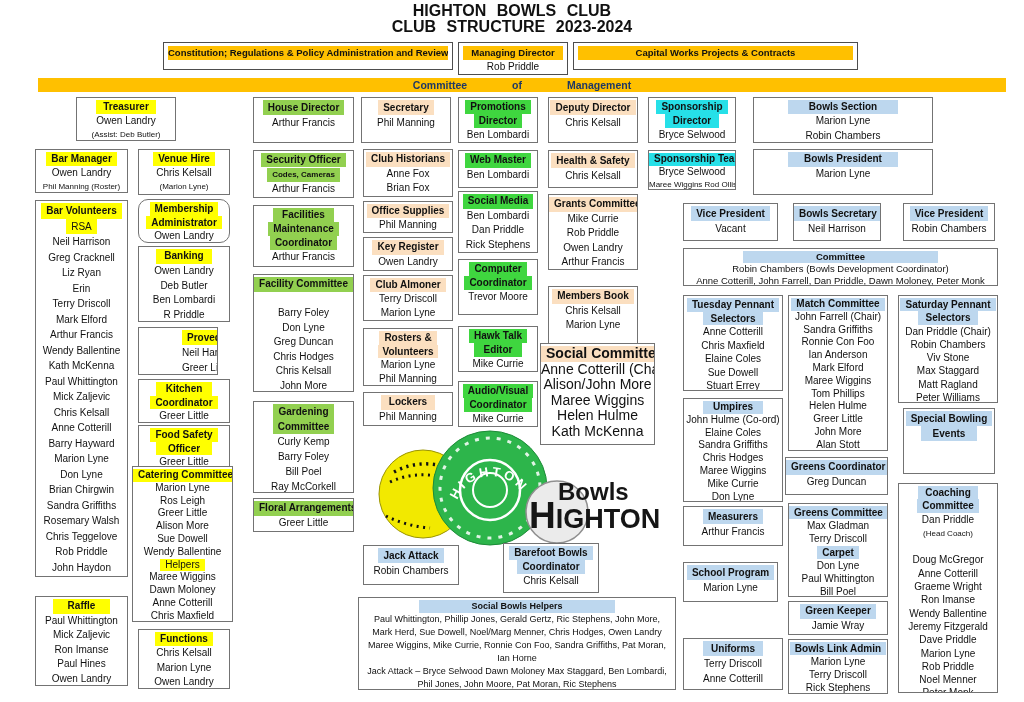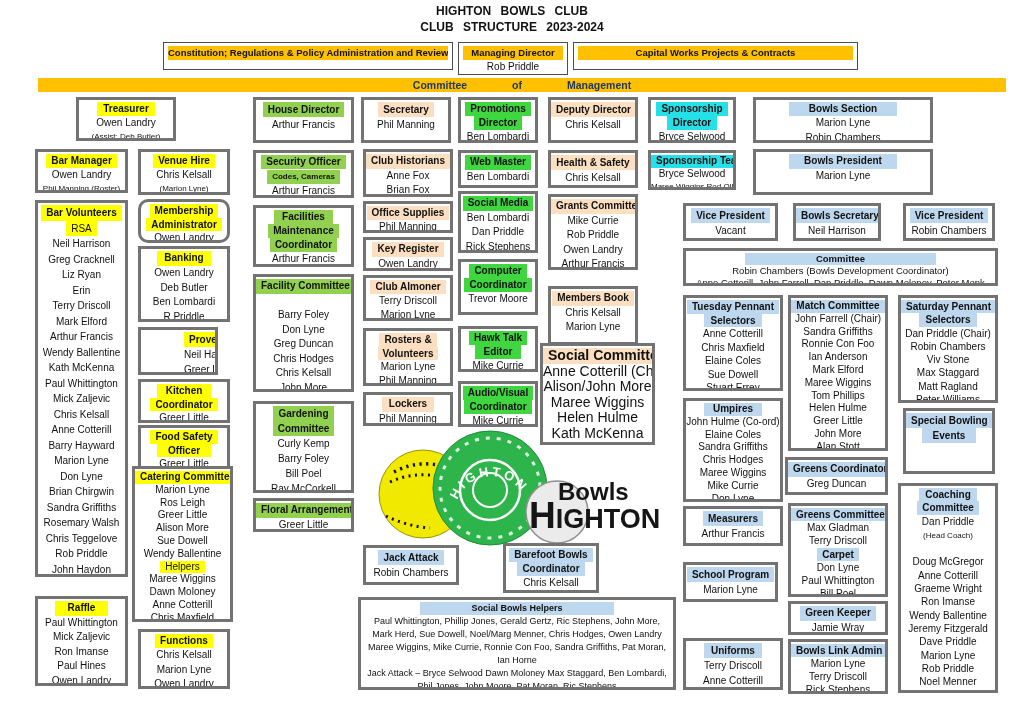--- a/index.html
+++ b/index.html
@@ -1,27 +1,27 @@
 <!DOCTYPE html>
 <html style="--gold: #FFC000; --yellow: #FFFF00; --green_light: #92D050; --green_bright: #3FD63F; --peach: #FBDFC0; --cyan: #26E0E8; --blue: #BDD7EE; --navy_text: #1F3864; --logo_green: #2DB54B; --logo_yellow: #F2E900;"><head>
 <meta charset="utf-8">
 <style>
   html,body{margin:0;padding:0;background:#fff;}
   #canvas{position:relative;width:1024px;height:702px;background:#fff;overflow:hidden;
           font-family:"Liberation Sans",sans-serif;color:#111;}
   .title{position:absolute;top:3px;left:0;width:100%;text-align:center;font-weight:bold;
-         font-size:12px;line-height:16px;color:#111;word-spacing:6px;}
+         font-size:16px;line-height:16px;color:#111;word-spacing:6px;}
   .topbox{position:absolute;border:1px solid #4d4d4d;background:#fff;box-sizing:border-box;text-align:center;}
   .goldbar{margin:3px 4px 0 4px;background:var(--gold,#FFC000);font-weight:bold;font-size:9.5px;
            line-height:14px;color:#111;white-space:nowrap;overflow:hidden;}
   .topbox .name{font-size:10px;line-height:13px;}
   .mgmt-bar{position:absolute;left:38px;top:78px;width:968px;height:14px;background:var(--gold,#FFC000);
             color:var(--navy_text,#1F3864);font-weight:bold;font-size:10.5px;line-height:14px;
             display:flex;justify-content:center;gap:45px;}
-  .box{position:absolute;background:#fff;border:3px solid #737373;box-sizing:border-box;text-align:center;
+  .box{position:absolute;background:#fff;border:1px solid #737373;box-sizing:border-box;text-align:center;
        font-size:10px;line-height:14px;color:#111;overflow:hidden;padding-top:2px;}
   .row{white-space:nowrap;}
   .bold{font-weight:bold;}
   .small{font-size:8px;}
   .hl{display:inline-block;box-sizing:border-box;padding:0 5px;}
   .hdr .hl{min-width:62%;}
   .hl-yellow{background:var(--yellow,#FFFF00);}
   .hl-green{background:var(--green_light,#92D050);}
   .hl-brightgreen{background:var(--green_bright,#3FD63F);}
   .hl-peach{background:var(--peach,#FBDFC0);}

